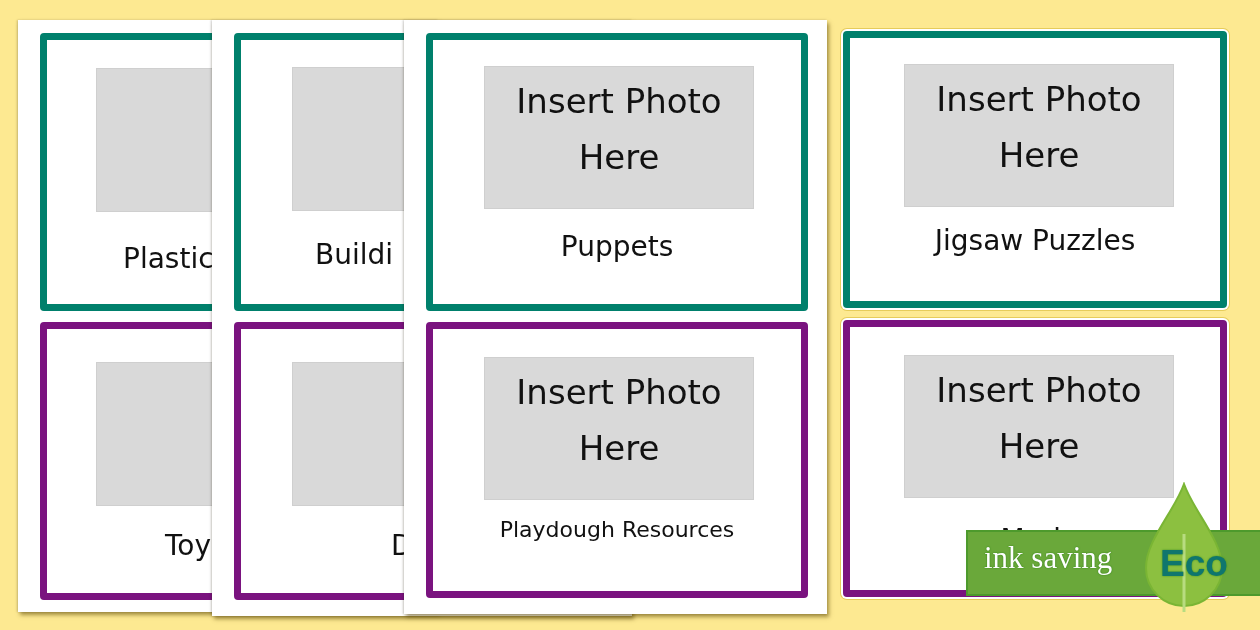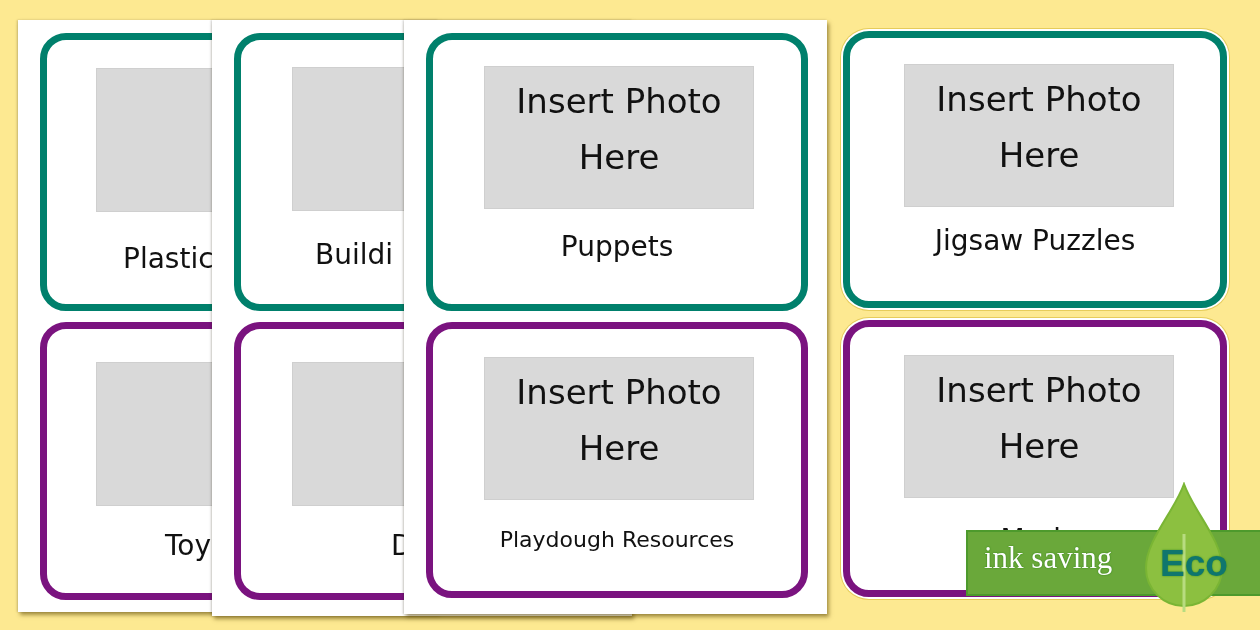--- a/index.html
+++ b/index.html
@@ -8,21 +8,21 @@
     background:#fde991;
     font-family:"DejaVu Sans", sans-serif;
   }
   .page {
     position:absolute; background:#ffffff;
     box-shadow: 2px 3px 4px rgba(90,70,0,0.55), -1px 0 2px rgba(0,0,0,0.18);
     overflow:hidden;
   }
   .card {
     position:absolute; box-sizing:border-box;
-    border:7px solid #00806c; border-radius:26px; background:#fff;
+    border:7px solid #00806c; border-radius:4px; background:#fff;
   }
   .card.purple { border-color:#7a137f; }
   .card.teal { border-color:#00806c; }
   .card.standalone { box-shadow: 0 0 0 2px #ffffff, 0 0 0 3px #e6cc5a; }
   .photo {
     position:absolute; background:#d9d9d9; border:1px solid #cfcfcf;
     box-sizing:border-box;
     display:flex; flex-direction:column; align-items:center; justify-content:flex-start;
     padding-top:6px;
     color:#111; font-size:34px; line-height:56px; text-align:center;
@@ -94,21 +94,21 @@
       <span>Insert Photo</span>
       <span>Here</span>
     </div>
     <div class="label" style="top:190px;">Puppets</div>
   </div>
   <div class="card purple" style="left:22px; top:302px; width:382px; height:276px;">
     <div class="photo" style="left:51px; top:28px; width:270px; height:143px;">
       <span>Insert Photo</span>
       <span>Here</span>
     </div>
-    <div class="label small" style="top:198px;">Playdough Resources</div>
+    <div class="label small" style="top:188px;">Playdough Resources</div>
   </div>
 </div>
 
 <div class="card teal standalone" style="left:843px; top:31px; width:384px; height:277px;">
   <div class="photo" style="left:54px; top:26px; width:270px; height:143px;">
     <span>Insert Photo</span>
     <span>Here</span>
   </div>
   <div class="label" style="top:186px;">Jigsaw Puzzles</div>
 </div>

